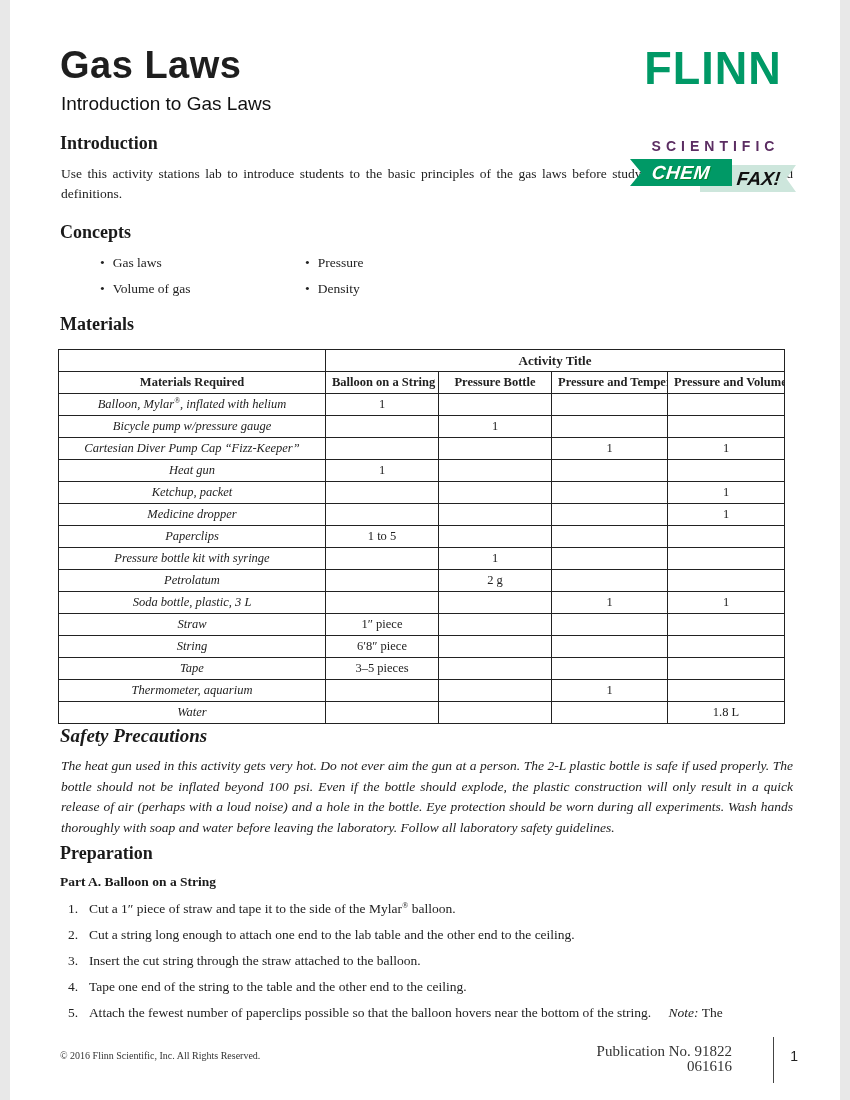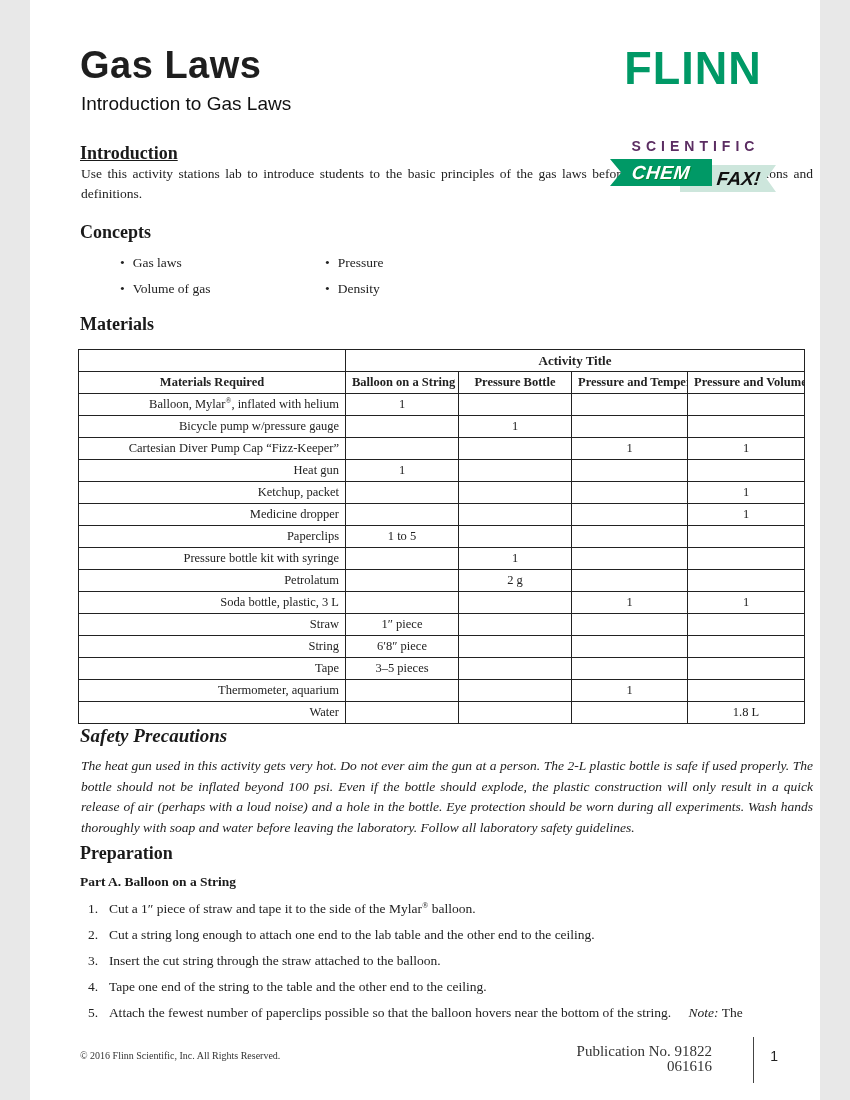--- a/index.html
+++ b/index.html
@@ -1,19 +1,19 @@
 <!DOCTYPE html>
 <html><head>
 <meta charset="utf-8">
 <style>
   html,body { margin:0; padding:0; background:#e8e8e8; }
   .page {
     position:relative; width:790px; height:1100px; margin:0 auto;
     background:#ffffff; overflow:hidden;
-    font-family:"Liberation Serif", serif; color:#222;
+    font-family:"Liberation Serif", serif; color:#222;padding-left:40px;
   }
   
   .doc-title {
     position:absolute; left:50px; top:44px;
     font-family:"Liberation Sans", sans-serif; font-size:38px; font-weight:600;
     color:#1e1e1e; letter-spacing:0.5px;
   }
   .doc-subtitle {
     position:absolute; left:51px; top:93px;
     font-family:"Liberation Sans", sans-serif; font-size:19px; font-weight:400;
@@ -71,21 +71,21 @@
     border-collapse:collapse; table-layout:fixed;
     font-size:12.5px; color:#222;
   }
   table.materials th, table.materials td {
     border:1px solid #222; padding:1px 6px; height:19px;
     overflow:hidden; white-space:nowrap;
   }
   th.activity-title { font-weight:bold; font-size:13px; text-align:center; }
   th.no-border { border:1px solid #222; }
   th.col-head { font-weight:bold; text-align:center; font-size:12.5px; line-height:15px; white-space:normal; height:36px; }
-  td.mat { text-align:right; }
+  td.mat { text-align:center;font-style:italic; }
   td.qty { text-align:center; }
   
   .safety-heading { font-style:italic; font-size:19px; }
   .safety-par { font-style:italic; }
   
   .part-heading {
     position:absolute; left:50px; margin:0;
     font-size:13.5px; font-weight:bold; color:#1a1a1a;
   }
   ol.prep-steps {
@@ -129,21 +129,21 @@
     <div class="ribbon">
       <div class="ribbon-chem" id="ribbon-chem" style="background: rgb(0, 153, 102);">
         <span>CHEM</span>
       </div>
       <div class="ribbon-fax" id="ribbon-fax" style="background: rgb(205, 230, 220);">
         <span>FAX!</span>
       </div>
     </div>
   </div>
 
-  <h2 class="sec-heading" style="top:143px;text-decoration:underline;">Introduction</h2>
+  <h2 class="sec-heading" style="top:133px;">Introduction</h2>
   <p class="body-par" style="top:164px;">Use this activity stations lab to introduce students to the basic principles of the gas laws before studying complex equations and definitions.</p>
 
   <h2 class="sec-heading" style="top:222px;">Concepts</h2>
   <ul class="concepts-col c1" id="concepts-col1">
       <li>Gas laws</li>
       <li>Volume of gas</li>
     </ul>
   <ul class="concepts-col c2" id="concepts-col2">
       <li>Pressure</li>
       <li>Density</li>

